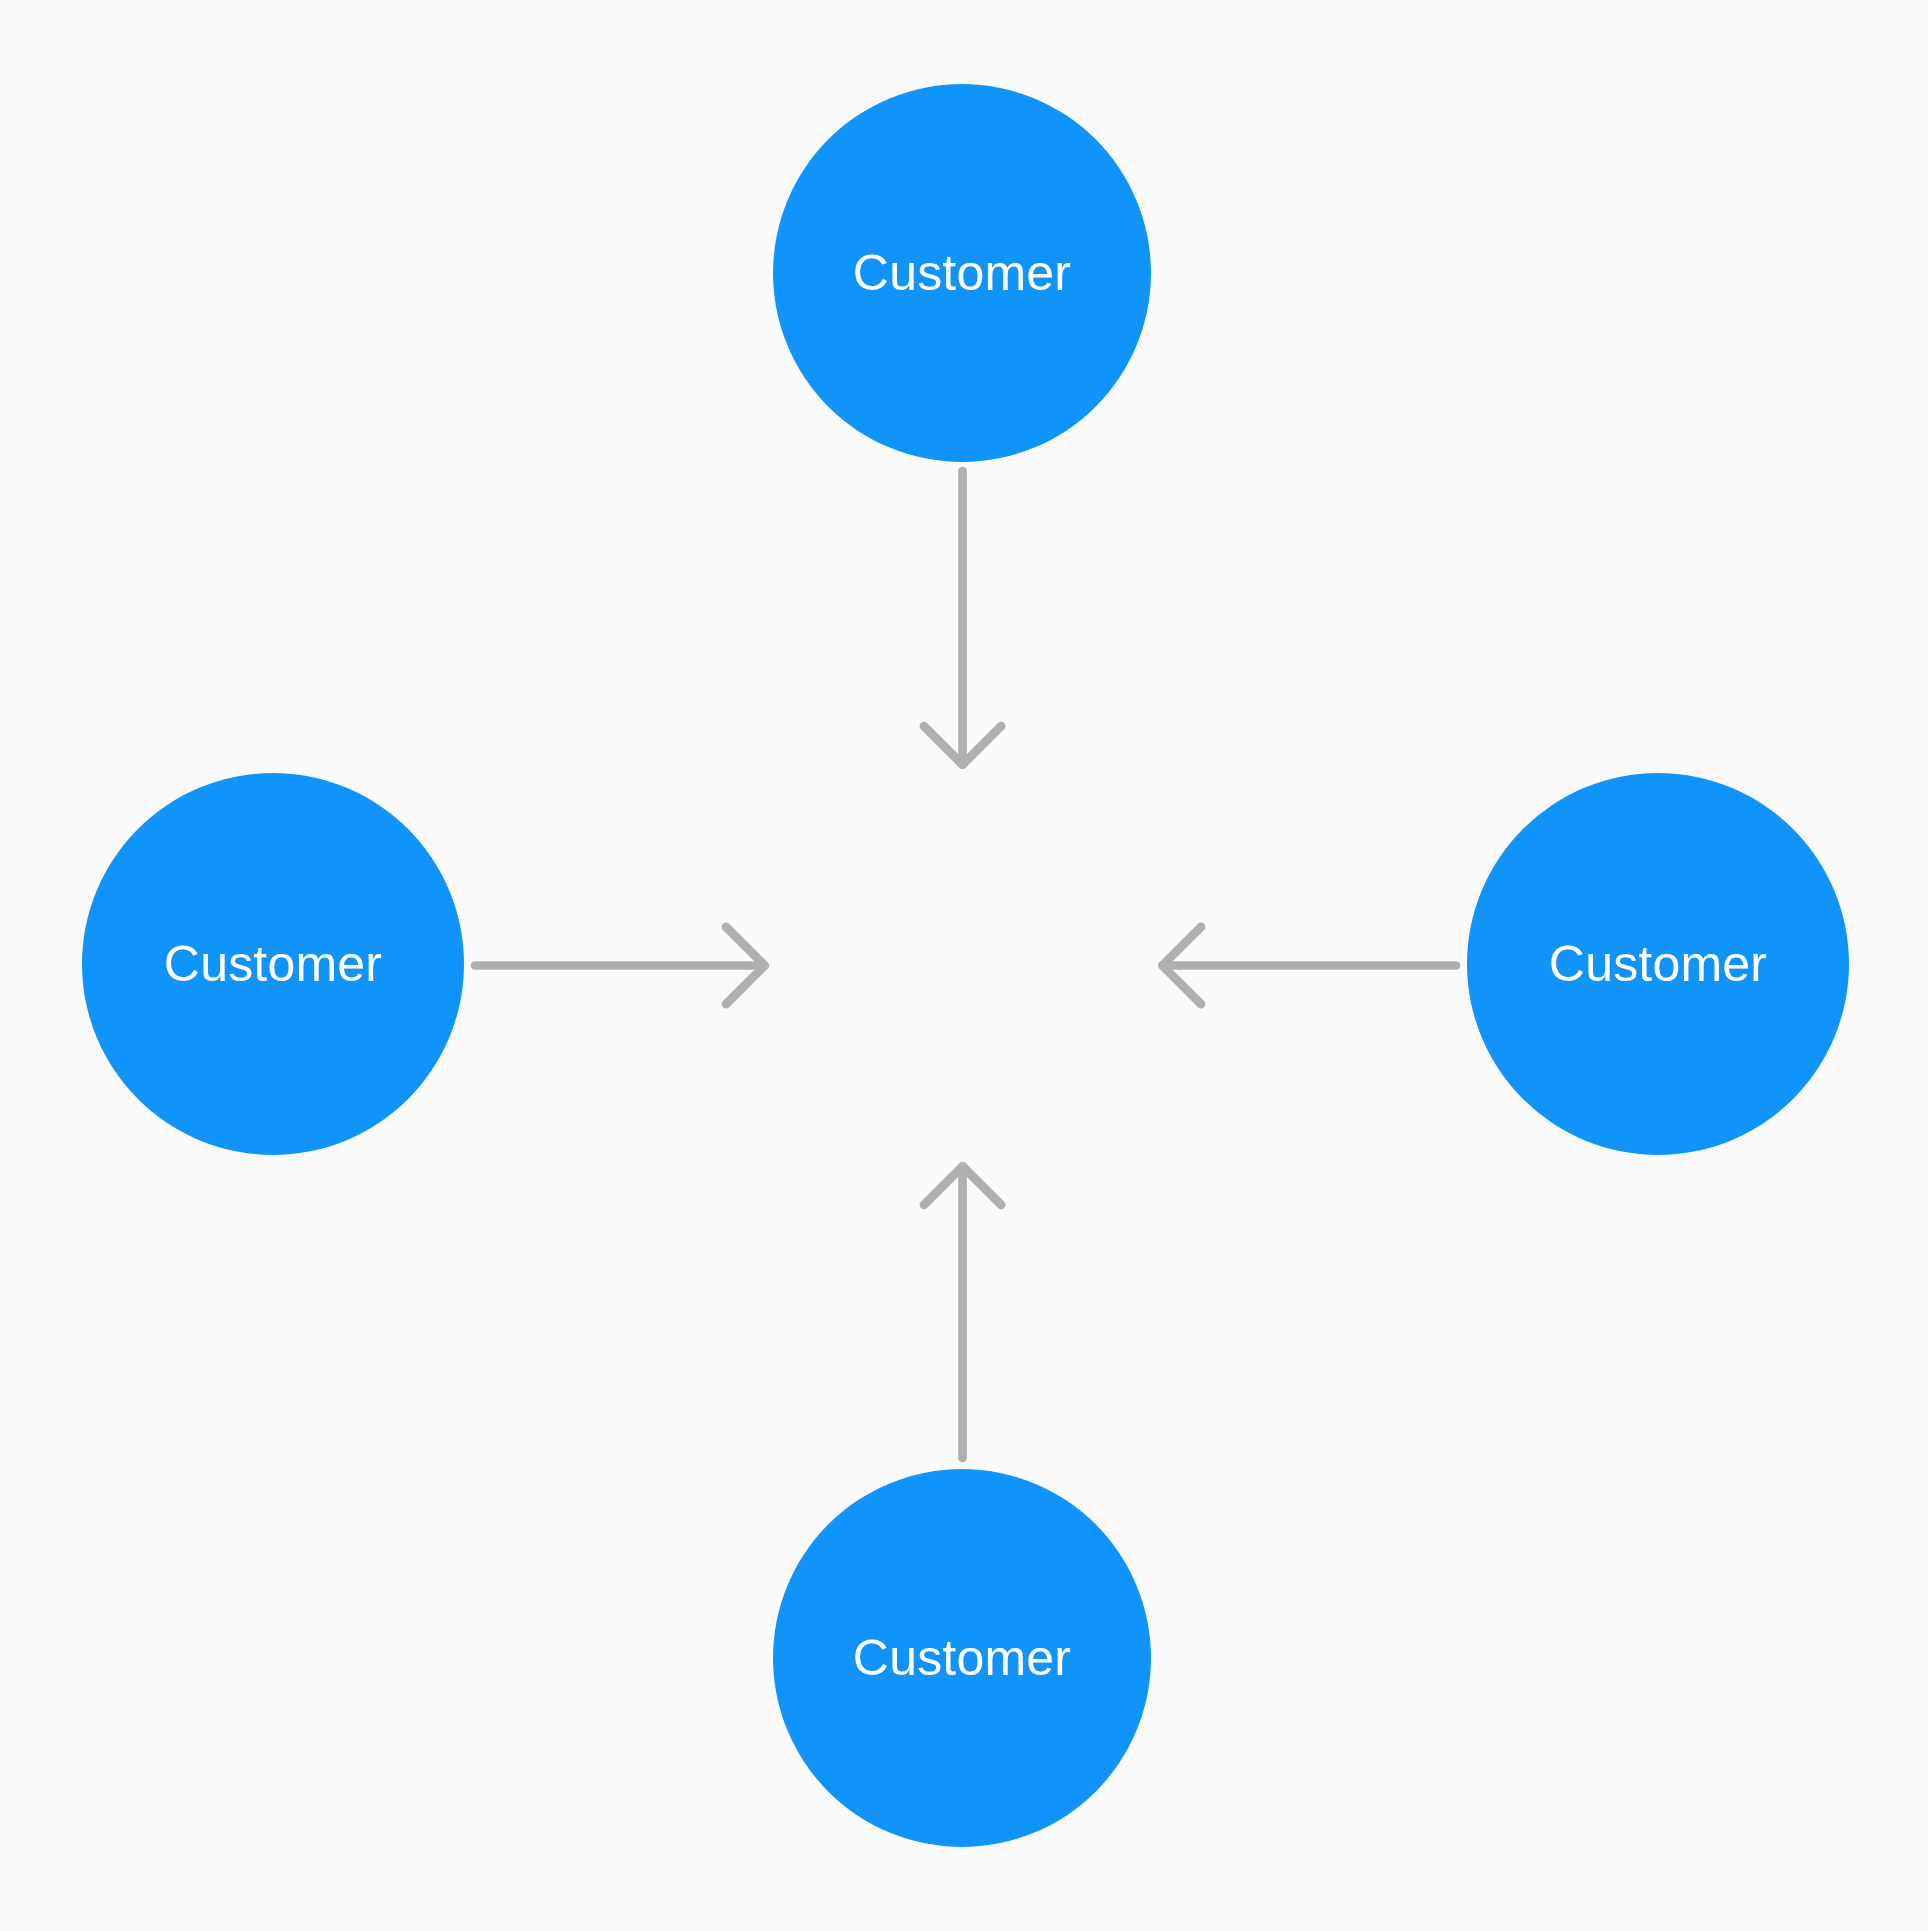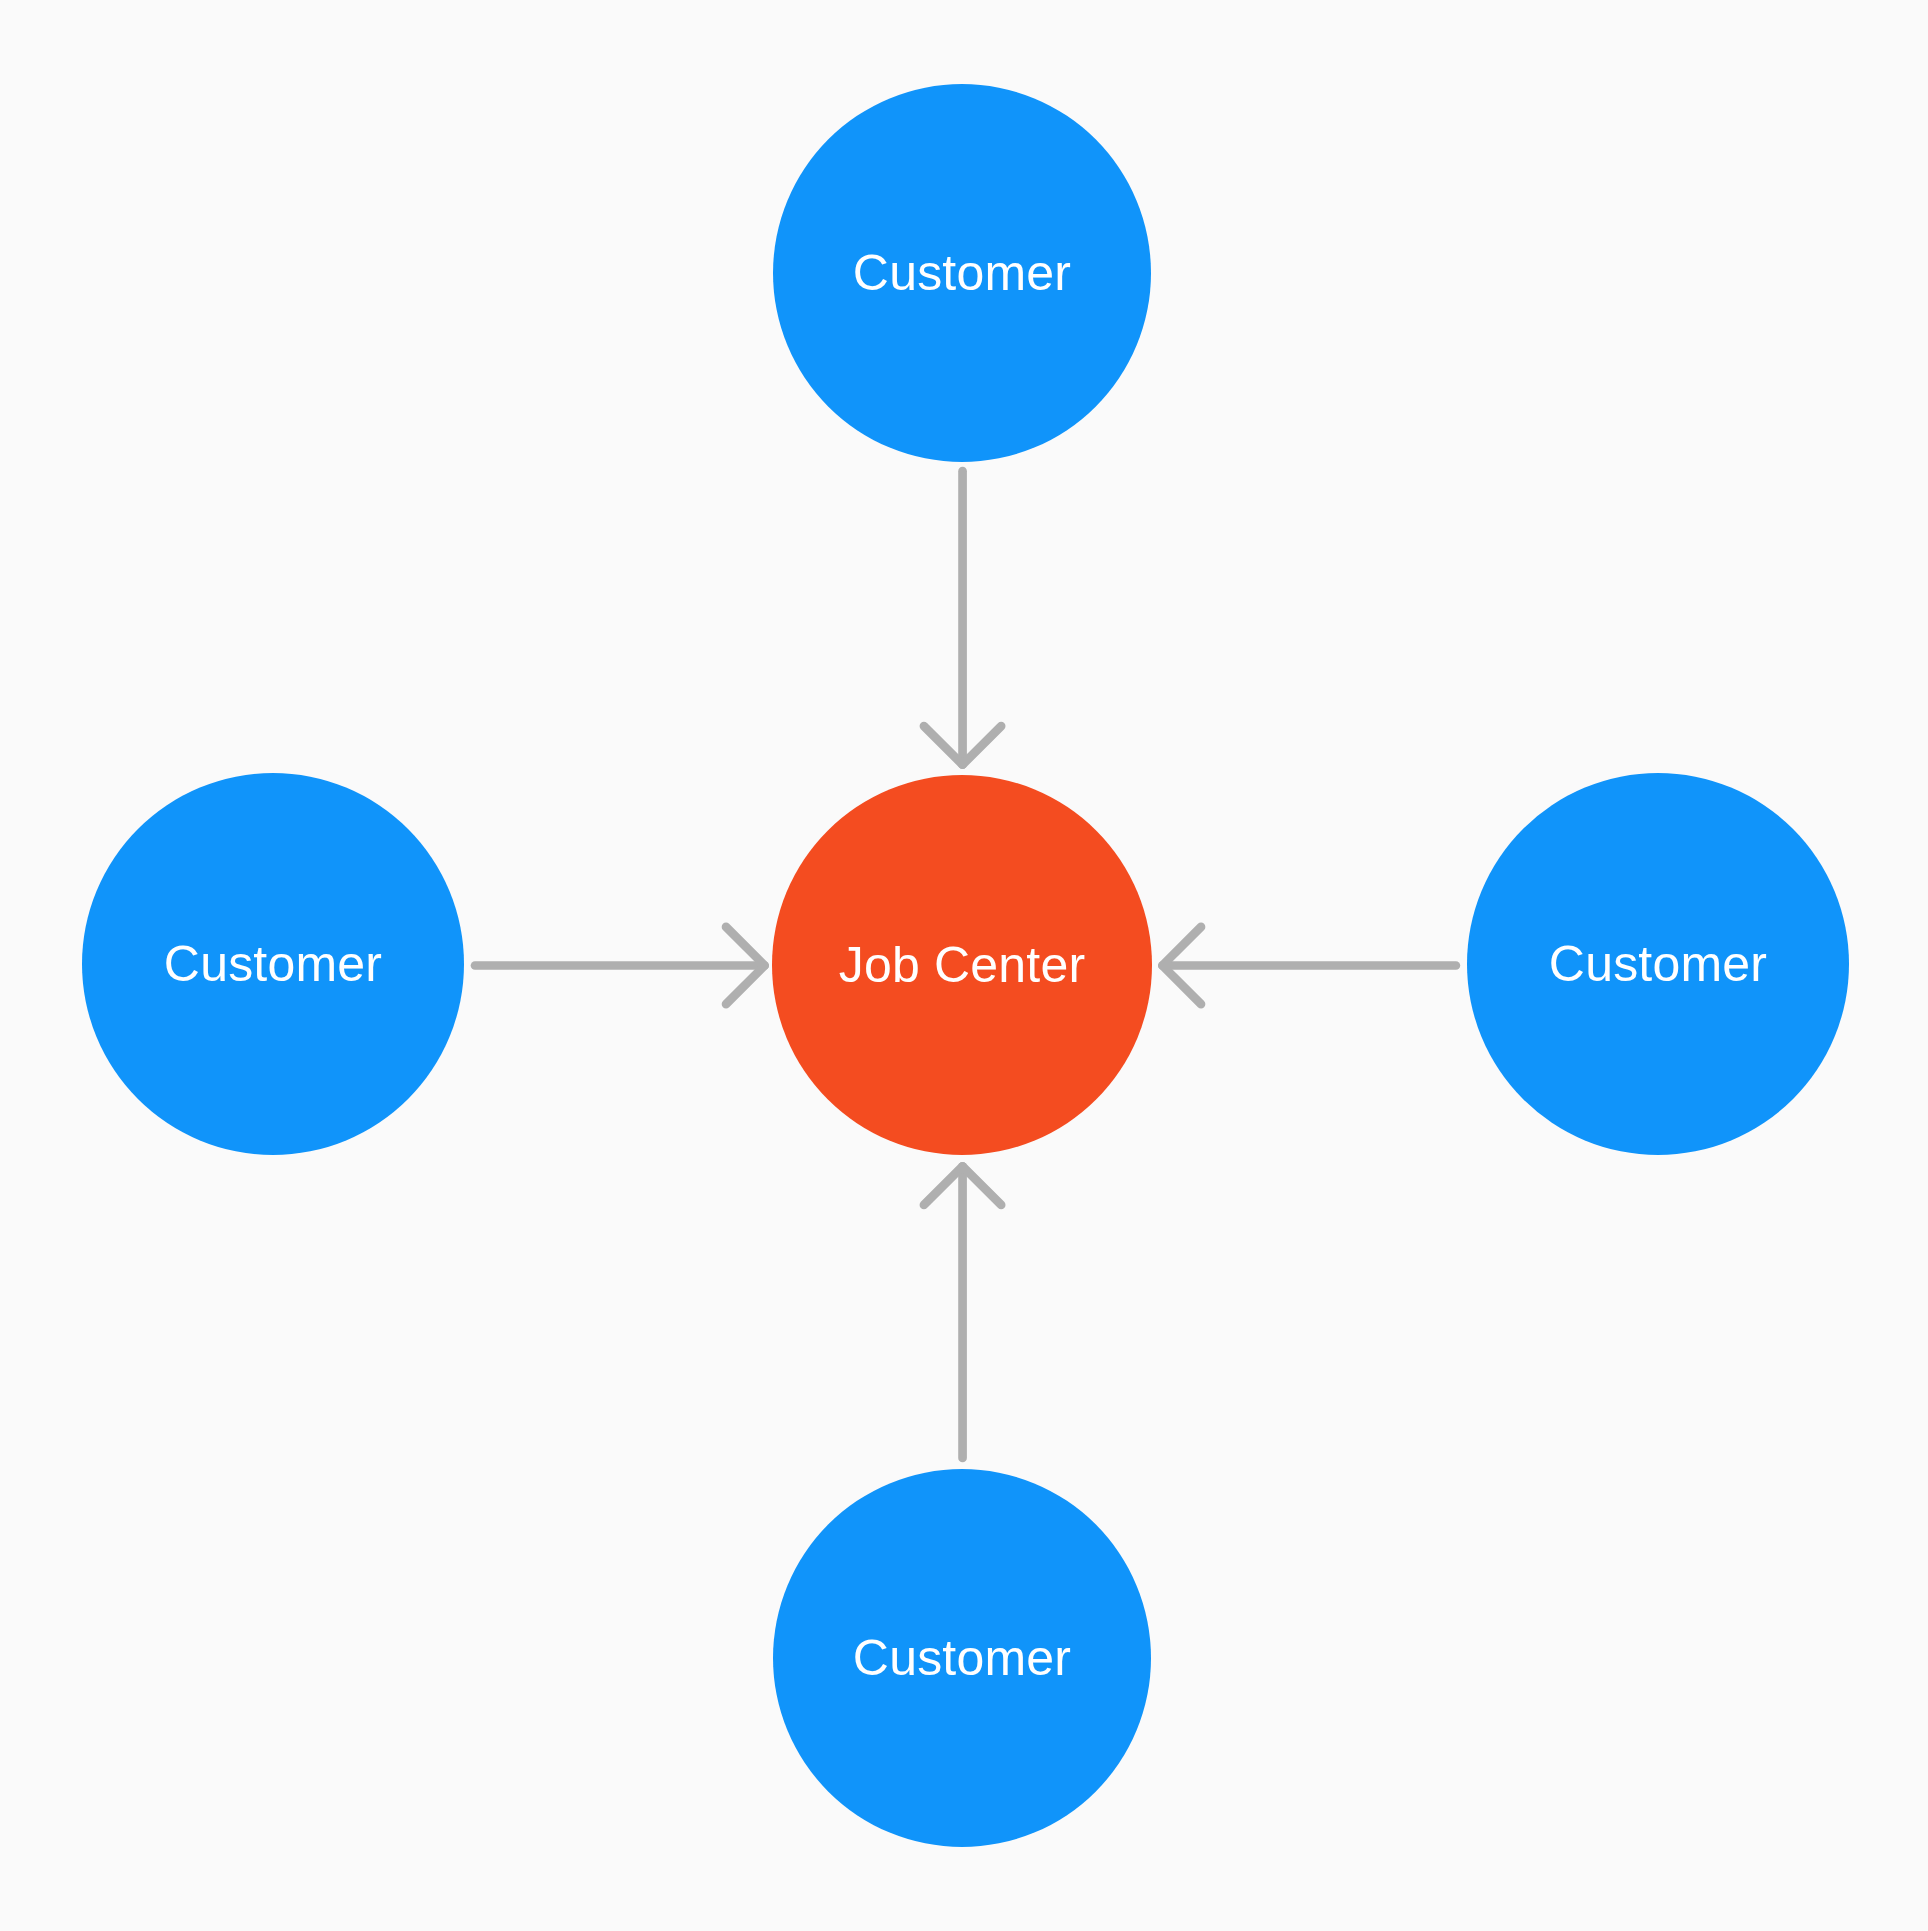--- a/index.html
+++ b/index.html
@@ -85,23 +85,20 @@
   </svg>
 
   <div class="node node-customer" id="node-customer-top">
     <span class="node-label">Customer</span>
   </div>
 
   <div class="node node-customer" id="node-customer-left">
     <span class="node-label">Customer</span>
   </div>
 
-  <div class="node node-hub" id="node-job-center">
-    <span class="node-label">Job Center</span>
-  </div>
 
   <div class="node node-customer" id="node-customer-right">
     <span class="node-label">Customer</span>
   </div>
 
   <div class="node node-customer" id="node-customer-bottom">
     <span class="node-label">Customer</span>
   </div>
 
 </div>

